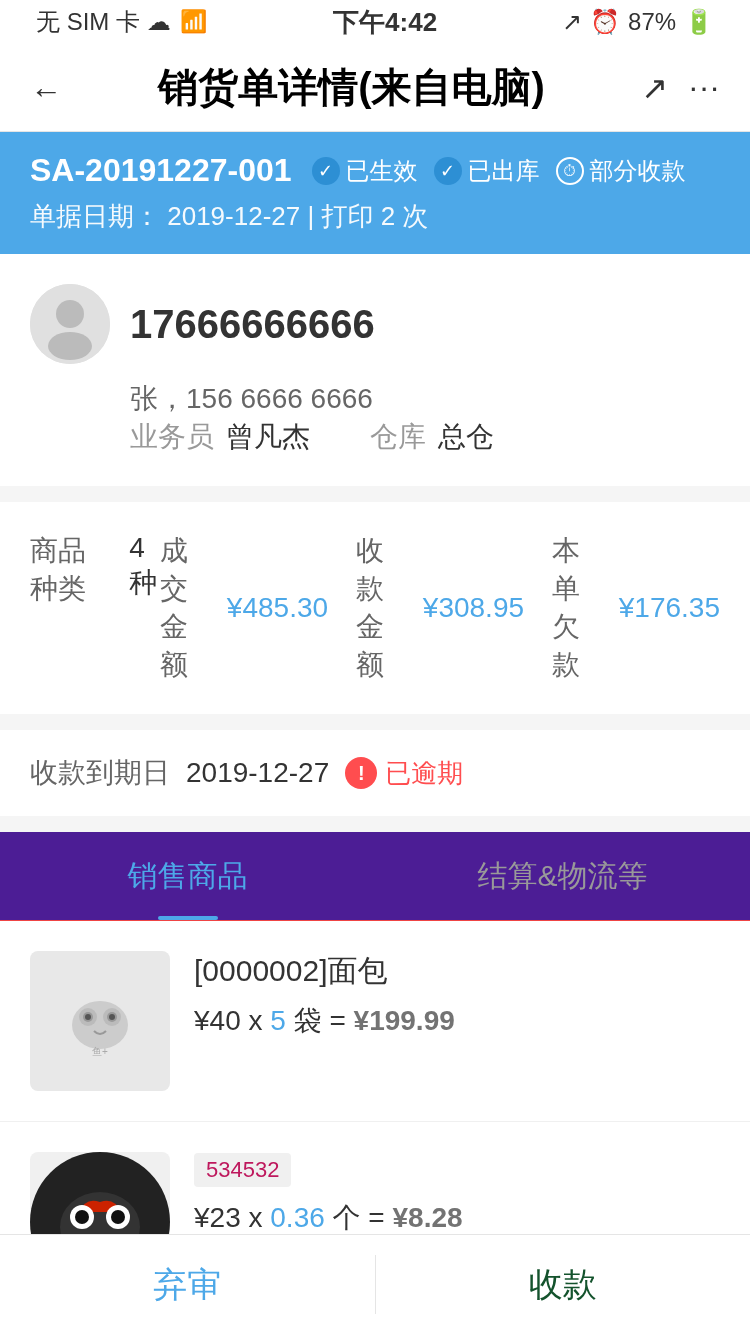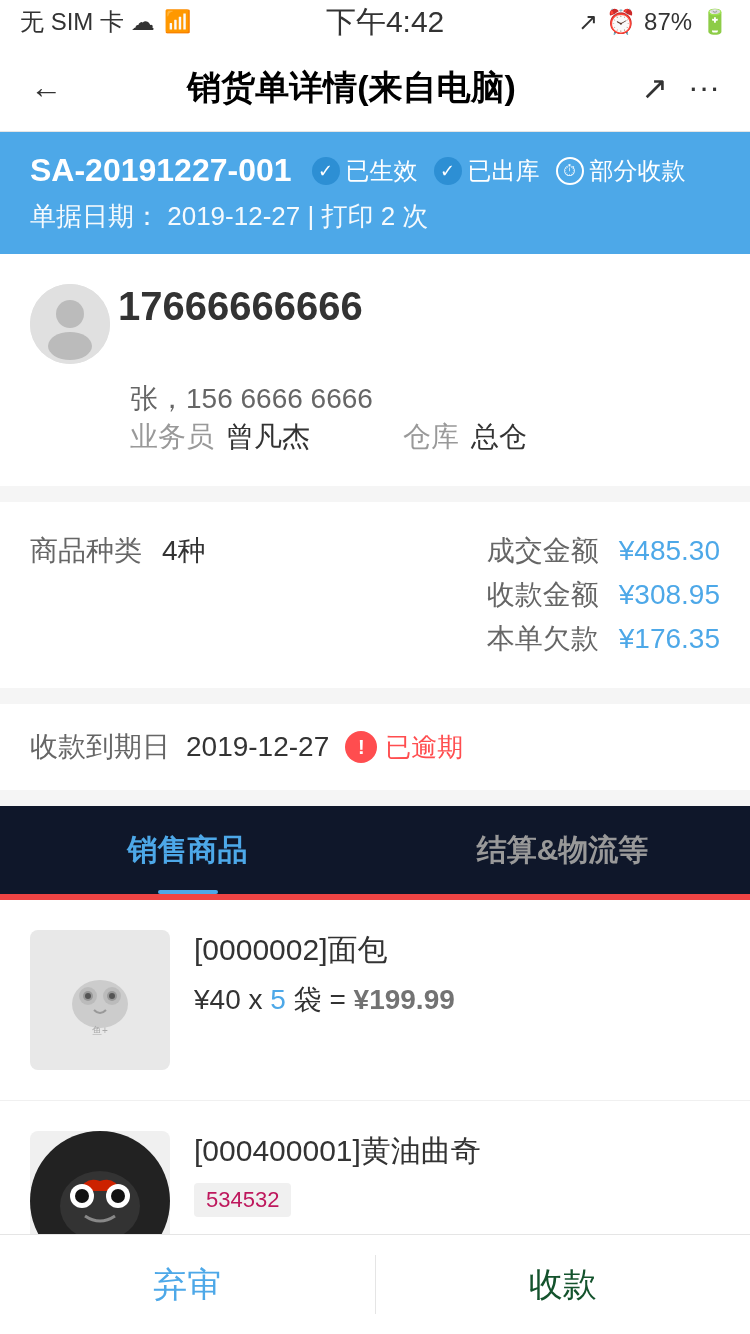--- a/index.html
+++ b/index.html
@@ -13,40 +13,40 @@
       color: #333;
     }
 
     
     .status-bar {
       height: 44px;
       background: #fff;
       display: flex;
       align-items: center;
       justify-content: space-between;
-      padding: 0 20px;
+      padding: 0 36px;
       font-size: 24px;
       font-weight: 500;
     }
     .status-left { display: flex; align-items: center; gap: 10px; }
-    .status-center { font-size: 30px; font-weight: 400; }
+    .status-center { font-size: 26px; font-weight: 700; }
     .status-right { display: flex; align-items: center; gap: 8px; font-size: 24px; }
 
     
     .nav-bar {
       height: 88px;
       background: #fff;
       display: flex;
       align-items: center;
       justify-content: space-between;
       padding: 0 30px;
       border-bottom: 1px solid #e5e5e5;
     }
     .nav-title {
-      font-size: 34px;
+      font-size: 40px;
       font-weight: 600;
       color: #000;
     }
     .nav-left, .nav-right {
       display: flex;
       align-items: center;
       gap: 20px;
     }
     .nav-icon {
       font-size: 32px;
@@ -111,22 +111,22 @@
     }
 
     
     .customer-section {
       background: #fff;
       padding: 30px;
       margin-bottom: 16px;
     }
     .customer-row {
       display: flex;
-      align-items: flex-start;
-      gap: 8px;
+      align-items: center;
+      gap: 20px;
       margin-bottom: 16px;
     }
     .avatar {
       width: 80px;
       height: 80px;
       border-radius: 50%;
       background: #e0e0e0;
       display: flex;
       align-items: center;
       justify-content: center;
@@ -137,21 +137,21 @@
       font-weight: 600;
       color: #333;
     }
     .customer-info {
       font-size: 28px;
       color: #666;
       padding-left: 100px;
     }
     .customer-meta {
       display: flex;
-      gap: 93px;
+      gap: 60px;
       padding-left: 100px;
     }
     .meta-item {
       display: flex;
       align-items: center;
       gap: 12px;
       font-size: 28px;
     }
     .meta-label { color: #999; }
     .meta-value { color: #333; }
@@ -167,23 +167,23 @@
     .summary-left .summary-row {
       display: flex;
       gap: 20px;
       margin-bottom: 0;
       font-size: 28px;
     }
     .summary-label { color: #666; }
     .summary-value { color: #333; }
     .summary-right {
       display: flex;
-      flex-direction: column;
+      flex-direction: row;
       align-items: flex-start;
-      gap: 6px;
+      gap: 28px;
     }
     .amount-row {
       display: flex;
       gap: 20px;
       align-items: center;
       font-size: 28px;
     }
     .amount-label { color: #666; }
     .amount-value { color: #4da8e8; font-weight: 500; }
 
@@ -214,24 +214,23 @@
       color: #fff;
       display: flex;
       align-items: center;
       justify-content: center;
       font-size: 20px;
       font-weight: 700;
     }
 
     
     .tabs-section {
-      background: #0f172a;
-      display: flex;
-      border-bottom: 6px solid #ef4444;
-      font-weight: bold;
+      background: #4c1d95;
+      display: flex;
+      border-bottom: 1px solid #ef4444;
     }
     .tab {
       flex: 1;
       height: 88px;
       display: flex;
       flex-direction: column;
       align-items: center;
       justify-content: center;
       font-size: 30px;
       gap: 8px;
@@ -502,23 +501,20 @@
         <path d="M50 60 Q55 45 70 50 Q85 45 90 60" fill="#cc2200"></path>
         <circle cx="52" cy="65" r="12" fill="#fff"></circle>
         <circle cx="88" cy="65" r="12" fill="#fff"></circle>
         <circle cx="52" cy="65" r="7" fill="#111"></circle>
         <circle cx="88" cy="65" r="7" fill="#111"></circle>
         <path d="M55 85 Q70 95 85 85" stroke="#888" stroke-width="3" fill="none"></path>
         <text x="70" y="125" text-anchor="middle" fill="#666" font-size="10">brand</text>
       </svg>
     </div>
     <div class="product-info">
-      <div class="product-name">
-        <span>[000400001]</span><span>黄油曲奇</span>
-      </div>
       <div class="product-tag">534532</div>
       <div class="product-price">
         <span>¥23</span>
         <span> x </span>
         <span class="price-qty">0.36</span>
         <span>个</span>
         <span> = </span>
         <span class="price-total">¥8.28</span>
       </div>
     </div>

